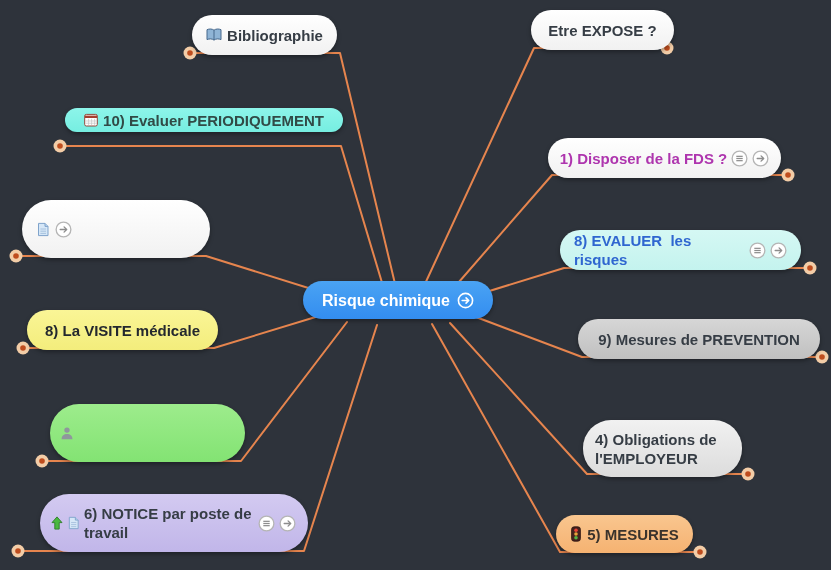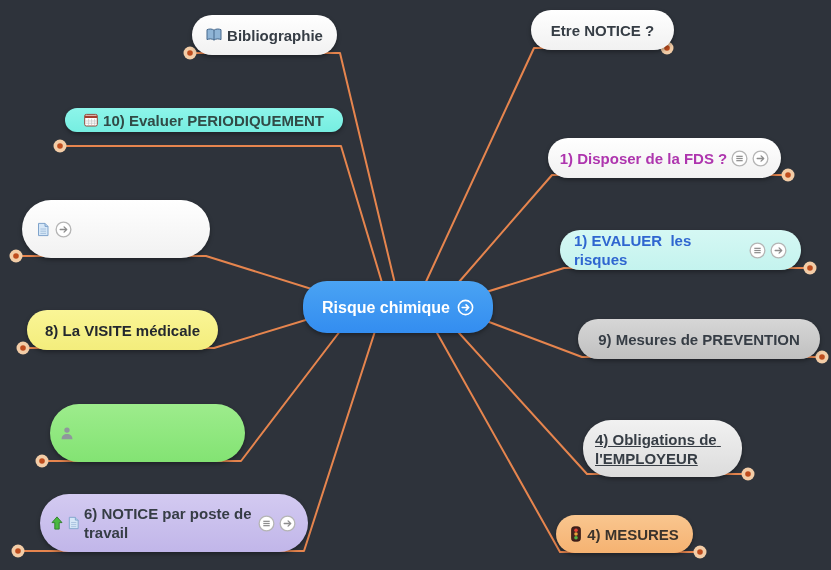--- a/index.html
+++ b/index.html
@@ -163,21 +163,21 @@
 </svg>
 
 <div class="node bg-white ctr" style="left:192px;top:15px;width:145px;height:40px;">
   <svg class="ico" width="16" height="14">
       <use href="#sym-book"></use>
     </svg>
   <span class="lbl">Bibliographie</span>
 </div>
 
 <div class="node bg-white ctr" style="left:531px;top:10px;width:143px;height:40px;">
-  <span class="lbl">Etre NOTICE ?</span>
+  <span class="lbl">Etre EXPOSE ?</span>
 </div>
 
 <div class="node bg-aqua ctr" style="left:65px;top:108px;width:278px;height:24px;">
   <svg class="ico" width="14" height="14">
       <use href="#sym-cal"></use>
     </svg>
   <span class="lbl">10) Evaluer PERIODIQUEMENT</span>
 </div>
 
 <div class="node bg-white magenta ctr" style="left:548px;top:138px;width:233px;height:40px;padding:0 10px;gap:4px;">
@@ -193,51 +193,51 @@
 <div class="node bg-white two" style="left:22px;top:200px;width:188px;height:58px;border-radius:29px;">
   <svg class="ico" width="14" height="15">
       <use href="#sym-doc"></use>
     </svg>
   <svg class="ico" width="17" height="17">
       <use href="#sym-arrow"></use>
     </svg>
 </div>
 
 <div class="node bg-paleaqua ctr" style="left:560px;top:230px;width:241px;height:40px;gap:4px;">
-  <span class="lbl">1) EVALUER  les risques</span>
+  <span class="lbl">8) EVALUER  les risques</span>
   <svg class="ico" width="17" height="17">
       <use href="#sym-menu"></use>
     </svg>
   <svg class="ico" width="17" height="17">
       <use href="#sym-arrow"></use>
     </svg>
 </div>
 
-<div class="node center-node" style="left:303px;top:281px;width:190px;height:52px;gap:7px;">
+<div class="node center-node" style="left:303px;top:281px;width:190px;height:38px;gap:7px;">
   <span class="lbl">Risque chimique</span>
   <svg class="ico" width="17" height="17">
       <use href="#sym-arrow-white"></use>
     </svg>
 </div>
 
 <div class="node bg-yellow ctr" style="left:27px;top:310px;width:191px;height:40px;text-align:center;">
   <span class="lbl">8) La VISITE médicale</span>
 </div>
 
 <div class="node bg-gray ctr" style="left:578px;top:319px;width:242px;height:40px;">
   <span class="lbl">9) Mesures de PREVENTION</span>
 </div>
 
 <div class="node bg-green two" style="left:50px;top:404px;width:195px;height:58px;border-radius:29px;padding:0 10px;">
   <svg class="ico" width="14" height="14">
       <use href="#sym-person"></use>
     </svg>
 </div>
 
-<div class="node bg-lightgray two" style="left:583px;top:420px;width:159px;height:57px;border-radius:28px;padding:0 12px;text-decoration:underline;">
+<div class="node bg-lightgray two" style="left:583px;top:420px;width:159px;height:57px;border-radius:28px;padding:0 12px;">
   <span class="lbl" style="width:132px;">4) Obligations de l'EMPLOYEUR</span>
 </div>
 
 <div class="node bg-lavender two" style="left:40px;top:494px;width:268px;height:58px;border-radius:29px;padding:4px 11px;gap:4px;">
   <svg class="ico" width="12" height="14">
       <use href="#sym-green-up"></use>
     </svg>
   <svg class="ico" width="13" height="14">
       <use href="#sym-doc"></use>
     </svg>
@@ -247,14 +247,14 @@
     </svg>
   <svg class="ico" width="17" height="17">
       <use href="#sym-arrow"></use>
     </svg>
 </div>
 
 <div class="node bg-peach ctr" style="left:556px;top:515px;width:137px;height:38px;">
   <svg class="ico" width="12" height="16">
       <use href="#sym-traffic"></use>
     </svg>
-  <span class="lbl">4) MESURES</span>
+  <span class="lbl">5) MESURES</span>
 </div>
 
 </body></html>

